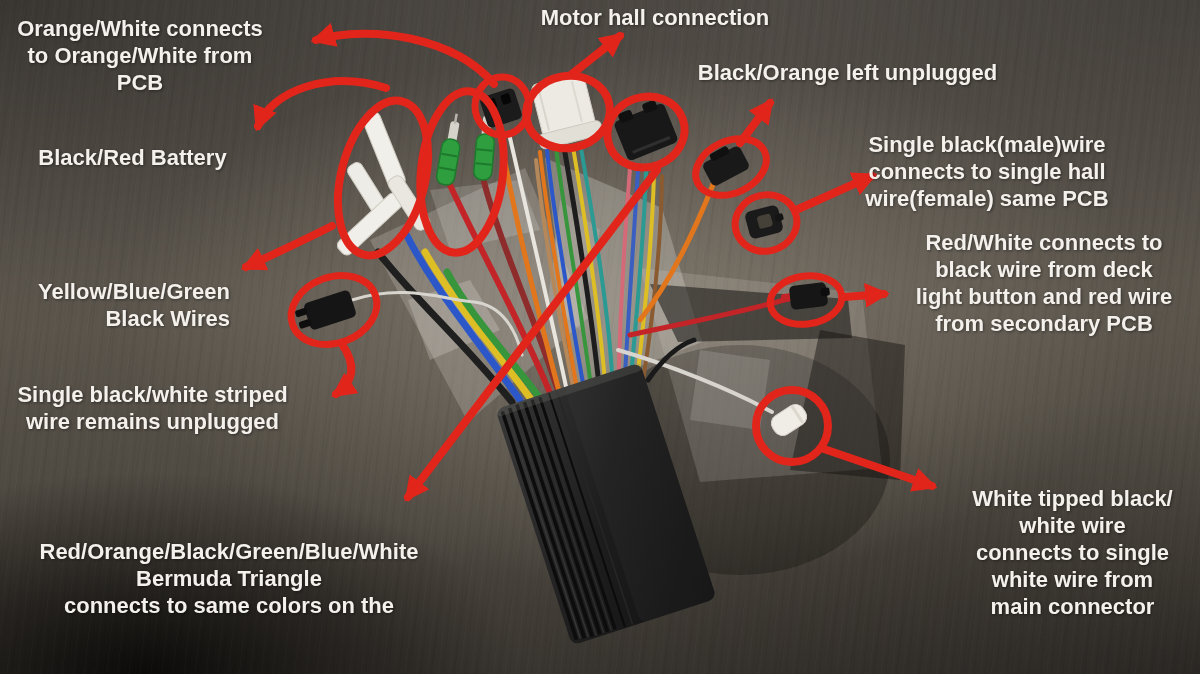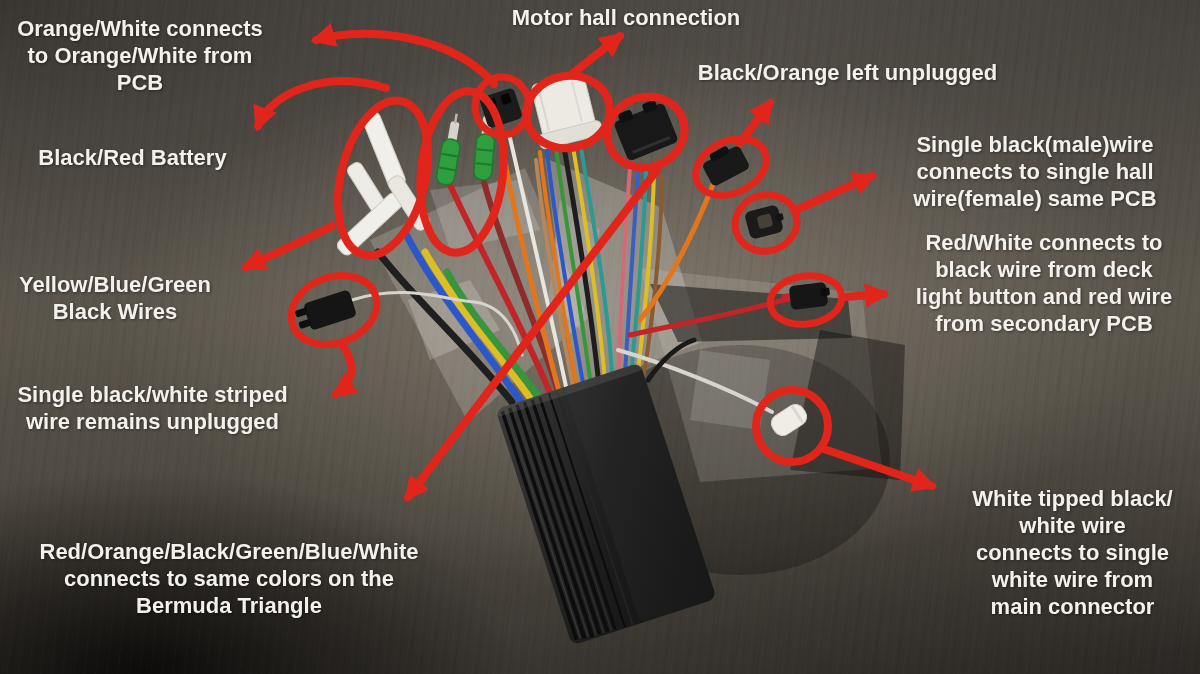--- a/index.html
+++ b/index.html
@@ -232,59 +232,59 @@
       <path d="M342,344 C357,366 353,382 336,394" stroke-width="8" marker-end="url(#ah)"></path>
     </g>
   </svg>
 
   <div class="label" style="left:2px;top:15px;width:276px;">
     <div>Orange/White connects</div>
     <div>to Orange/White from</div>
     <div>PCB</div>
   </div>
 
-  <div class="label" style="left:476px;top:4px;width:300px;text-align:center;">
+  <div class="label" style="left:505px;top:4px;width:300px;text-align:center;">
     <div>Motor hall connection</div>
   </div>
 
   <div class="label" style="left:660px;top:59px;width:375px;">
     <div>Black/Orange left unplugged</div>
   </div>
 
   <div class="label" style="left:10px;top:144px;width:245px;">
     <div>Black/Red Battery</div>
   </div>
 
-  <div class="label" style="left:880px;top:131px;width:310px;">
+  <div class="label" style="left:832px;top:131px;width:310px;">
     <div>Single black(male)wire</div>
     <div>connects to single hall</div>
     <div>wire(female) same PCB</div>
   </div>
 
-  <div class="label" style="left:0px;top:271px;width:230px;">
+  <div class="label" style="left:0px;top:278px;width:230px;text-align:right;">
     <div>Yellow/Blue/Green</div>
     <div>Black Wires</div>
   </div>
 
   <div class="label" style="left:890px;top:229px;width:308px;">
     <div>Red/White connects to</div>
     <div>black wire from deck</div>
     <div>light button and red wire</div>
     <div>from secondary PCB</div>
   </div>
 
   <div class="label" style="left:0px;top:381px;width:305px;">
     <div>Single black/white striped</div>
     <div>wire remains unplugged</div>
   </div>
 
   <div class="label" style="left:5px;top:538px;width:448px;">
     <div>Red/Orange/Black/Green/Blue/White</div>
+    <div>Bermuda Triangle</div>
     <div>connects to same colors on the</div>
-    <div>Bermuda Triangle</div>
   </div>
 
   <div class="label" style="left:925px;top:485px;width:295px;">
     <div>White tipped black/</div>
     <div>white wire</div>
     <div>connects to single</div>
     <div>white wire from</div>
     <div>main connector</div>
   </div>
 </div>

